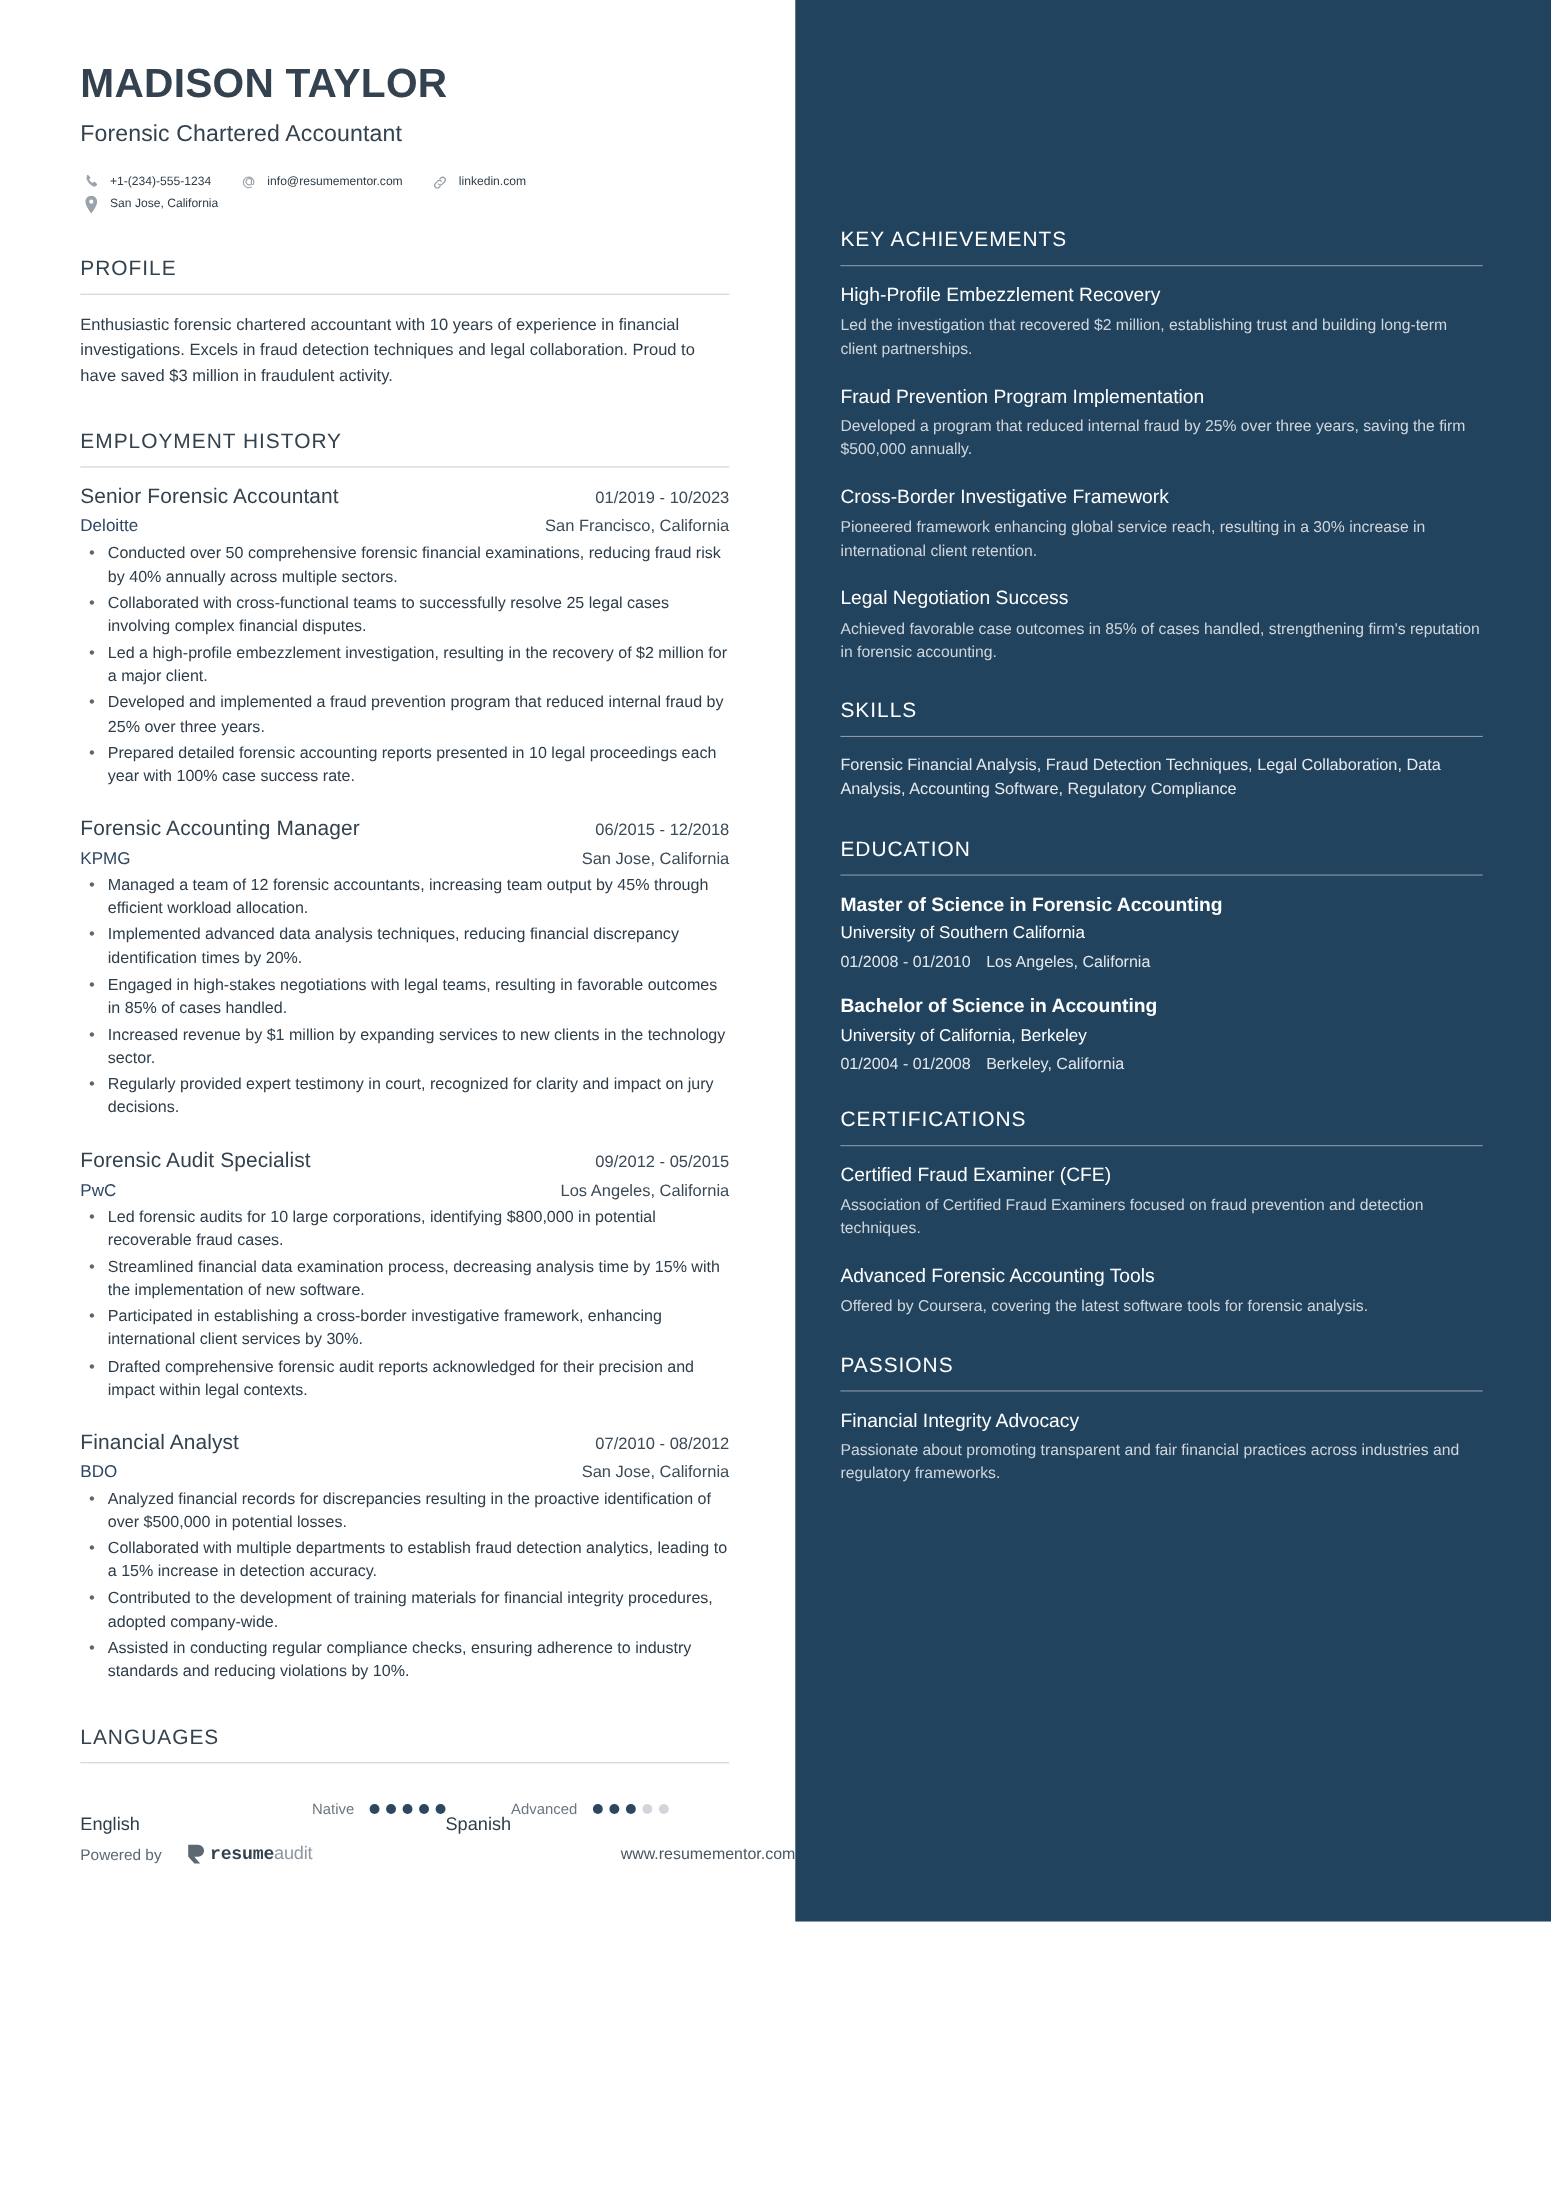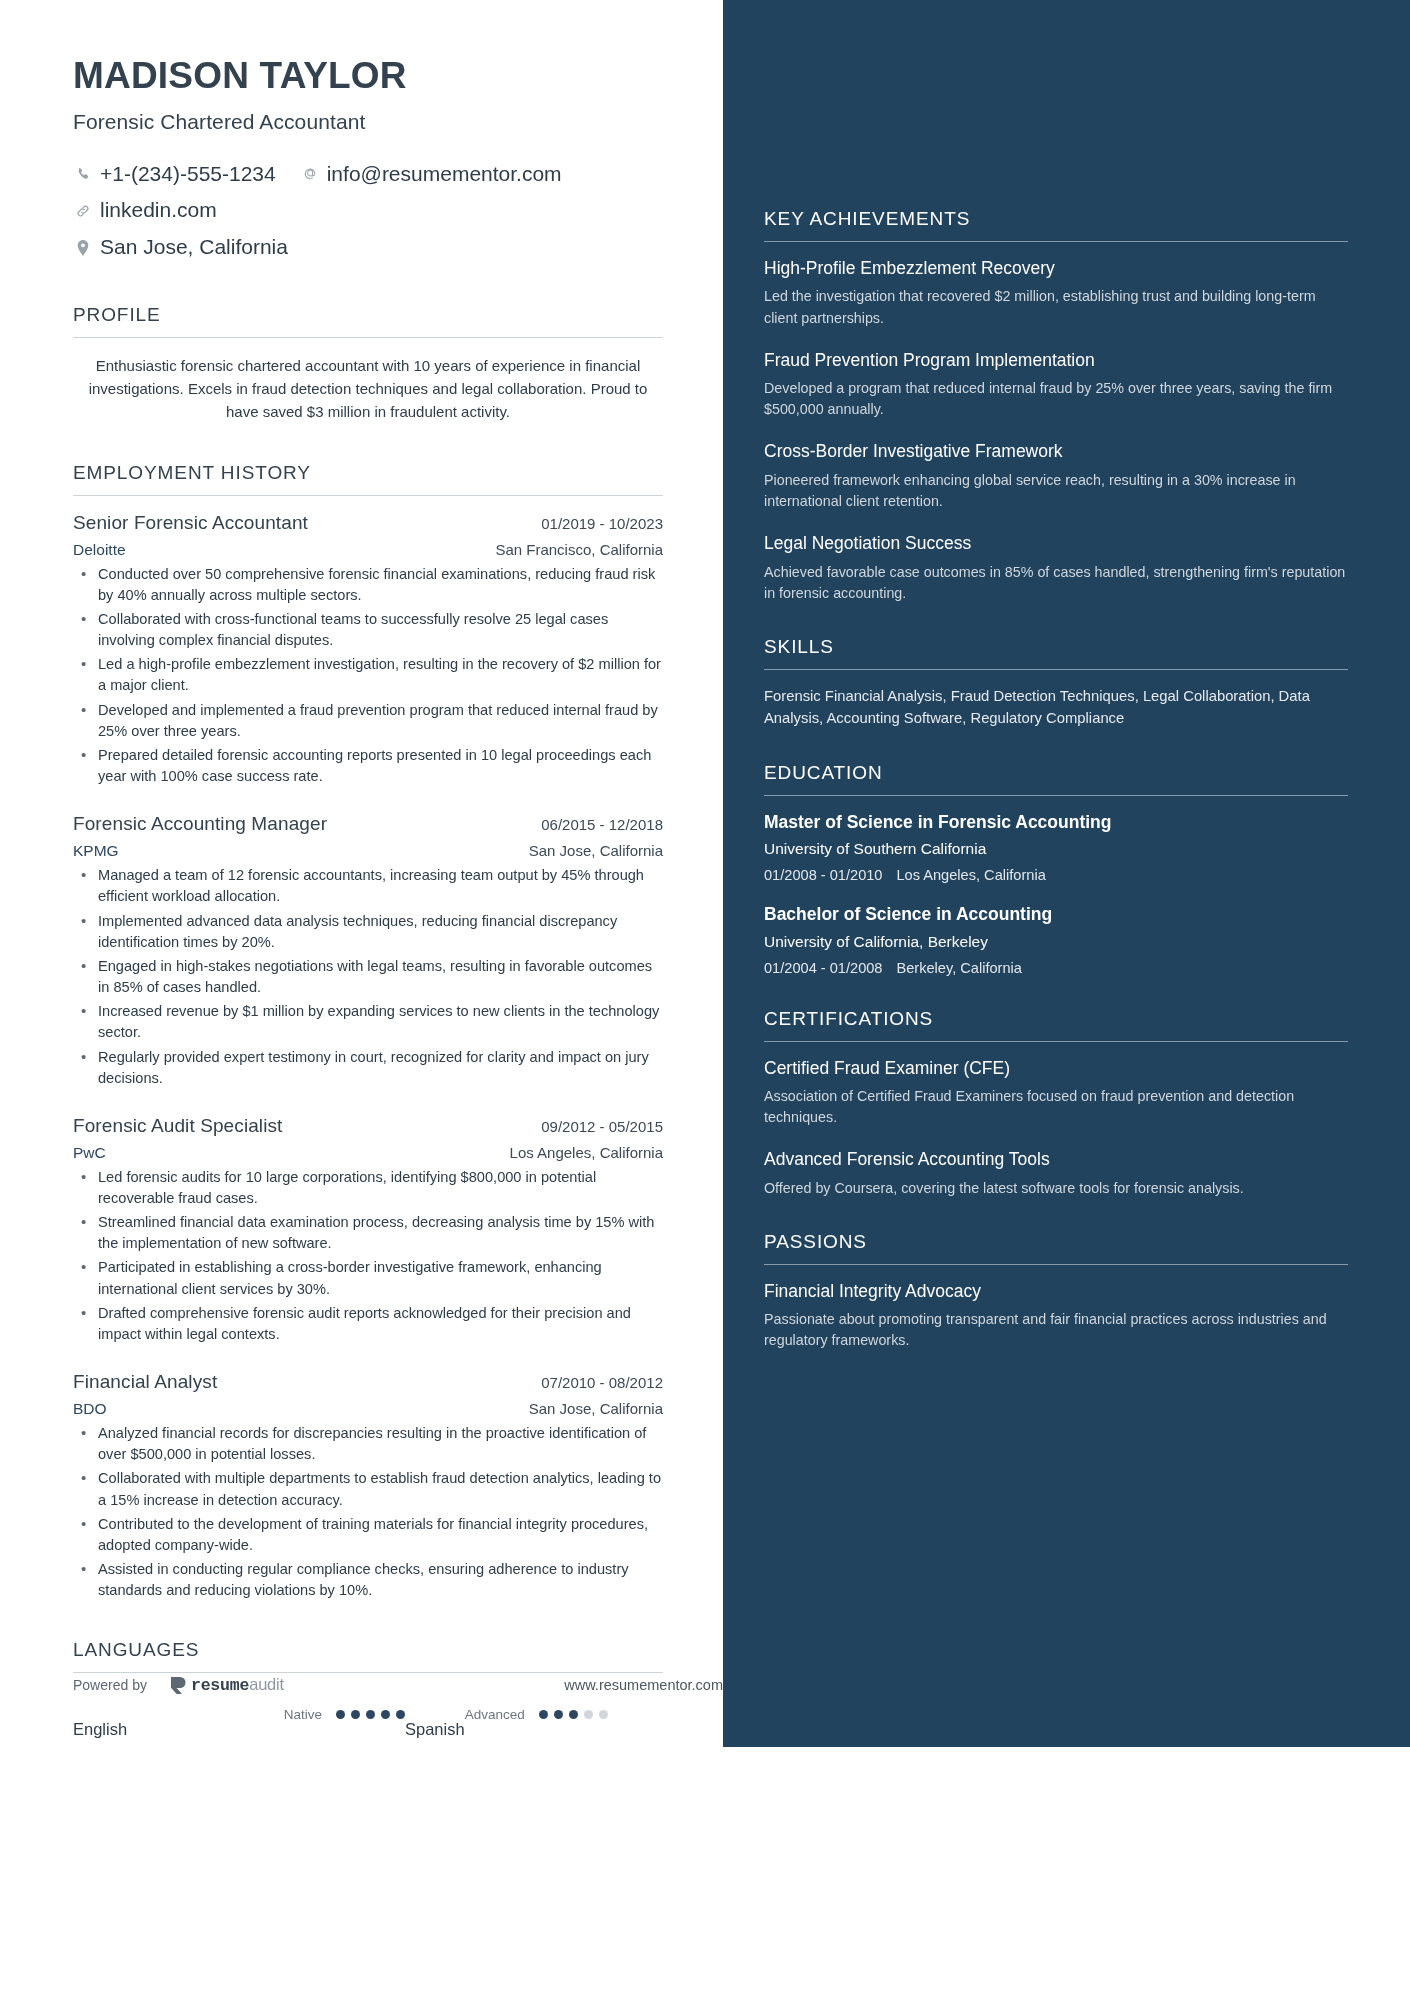--- a/index.html
+++ b/index.html
@@ -30,21 +30,21 @@
     font-size:21px;
     font-weight:400;
     color:#33424e;
     margin-bottom:22px;
     letter-spacing:0.1px;
   }
   .contact-row {
     display:flex;
     flex-wrap:wrap;
     align-items:center;
-    font-size:21px;
+    font-size:11px;
     color:#2e3d49;
     line-height:1.75;
   }
   .contact-item {
     display:flex;
     align-items:center;
     margin-right:24px;
     white-space:nowrap;
   }
   .contact-item.full { flex-basis:100%; margin-right:0; }
@@ -69,21 +69,20 @@
     padding-bottom:11px;
   }
   .section-rule {
     border-bottom:1px solid #cdd3d8;
     margin-bottom:16px;
   }
   .profile-text {
     font-size:15px;
     line-height:1.55;
     color:#2e3d49;
-    text-align:center;
   }
 
   .job { margin-bottom:26px; }
   .job:last-child { margin-bottom:0; }
   .job-head {
     display:flex;
     justify-content:space-between;
     align-items:baseline;
   }
   .job-role {

